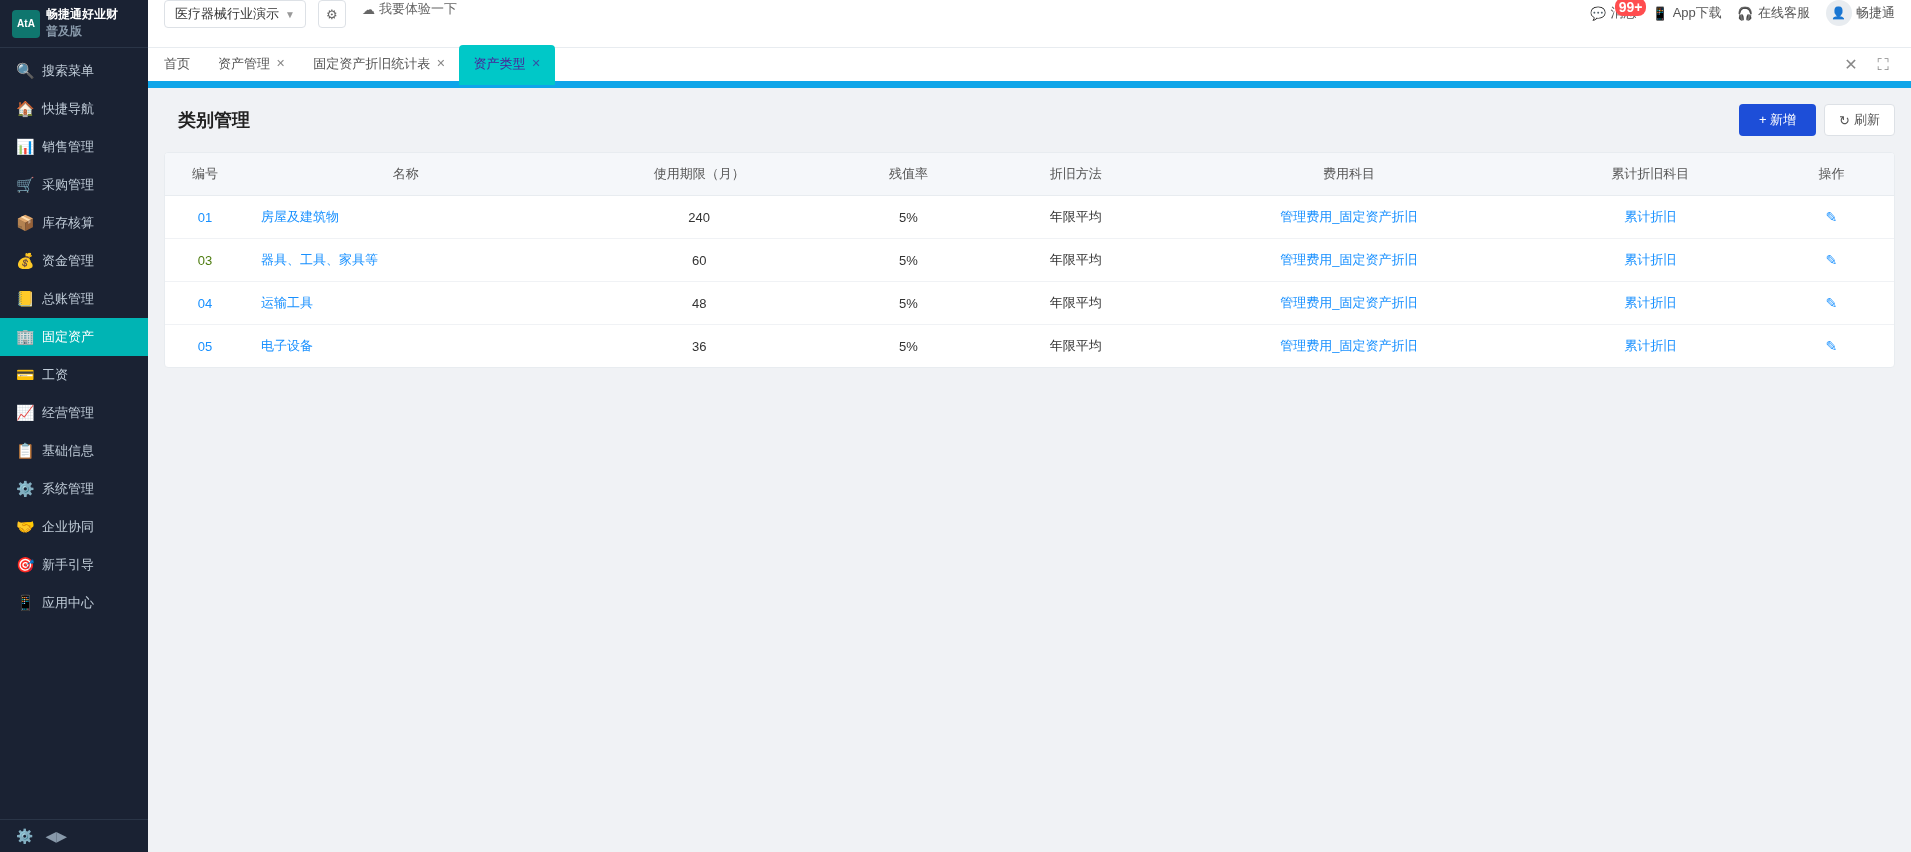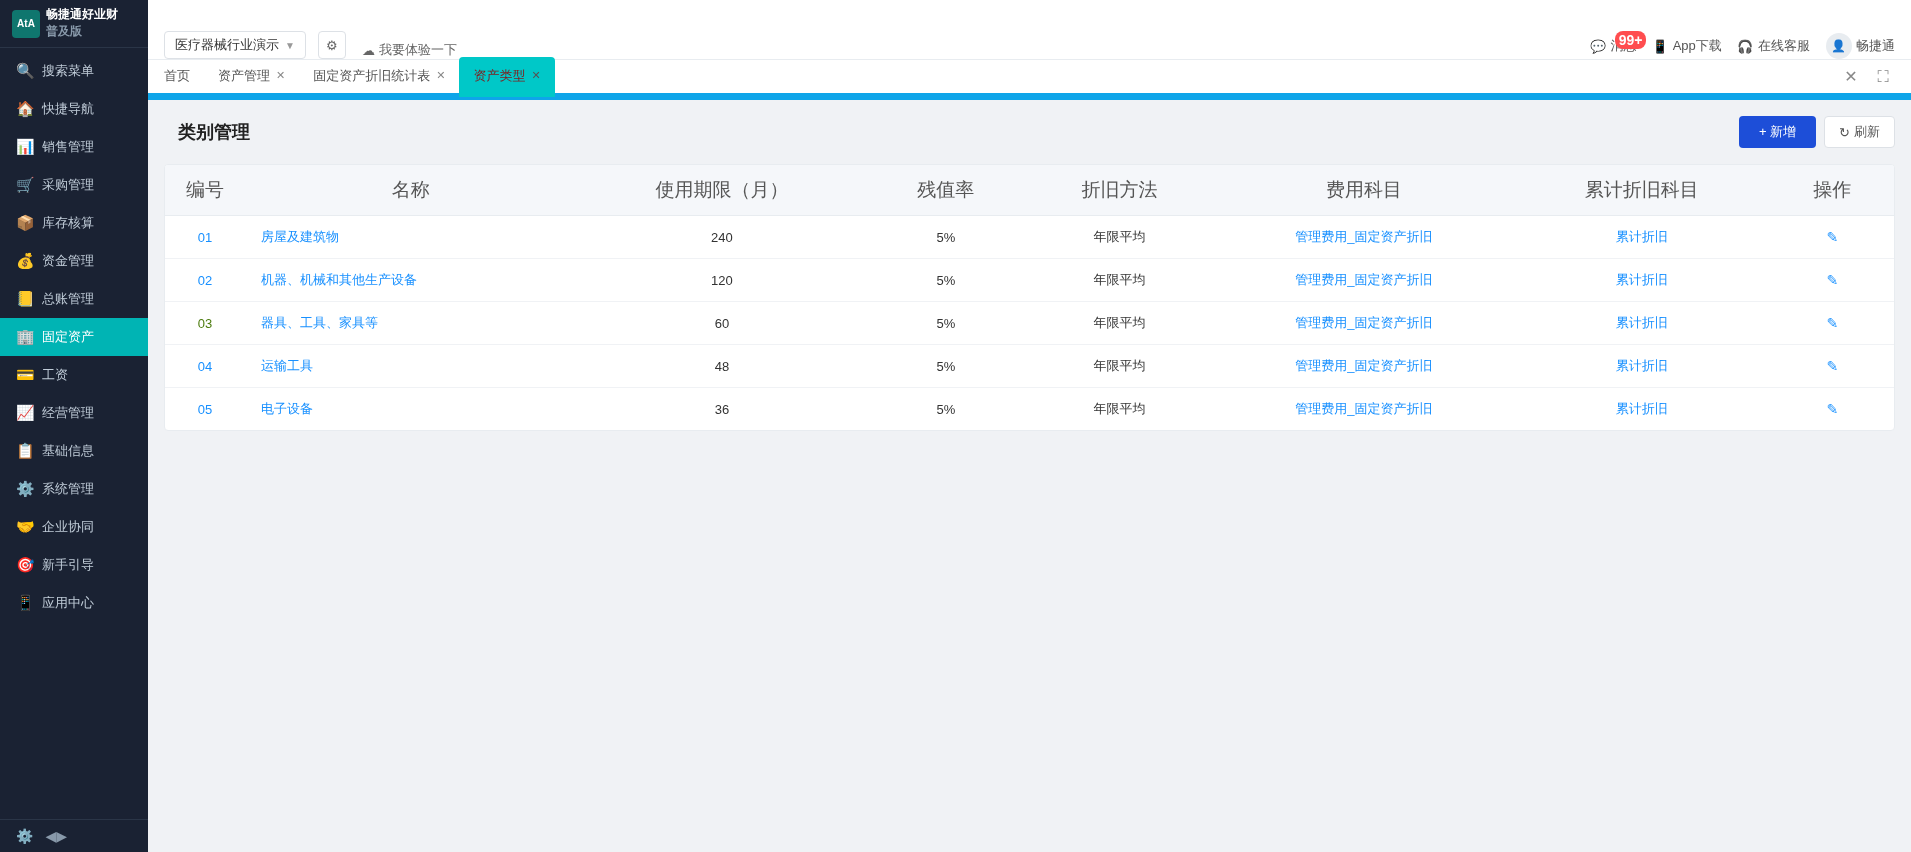--- a/index.html
+++ b/index.html
@@ -68,25 +68,25 @@
     .main {
       flex: 1;
       display: flex;
       flex-direction: column;
       height: 100%;
       overflow: hidden;
     }
 
     
     .topbar {
-      height: 60px;
+      height: 48px;
       background: #fff;
       border-bottom: 1px solid #e8ecf0;
       display: flex;
-      align-items: flex-end;
+      align-items: flex-start;
       padding: 0 16px;
       gap: 12px;
       flex-shrink: 0;
     }
     .topbar-workspace {
       display: flex;
       align-items: center;
       gap: 6px;
       font-size: 13px;
       color: #333;
@@ -150,21 +150,21 @@
       padding: 0 14px;
       height: 40px;
       font-size: 13px;
       color: #555;
       cursor: pointer;
       border-bottom: 2px solid transparent;
       white-space: nowrap;
     }
     .tab.active {
       background: #00c8c8;
-      color: #7f1d1d;
+      color: #4c1d95;
       border-radius: 4px 4px 0 0;
     }
     .tab .tab-close {
       font-size: 11px;
       color: inherit;
       opacity: 0.7;
     }
     .tab:first-child { padding-left: 0; }
 
     
@@ -225,21 +225,21 @@
     }
     table {
       width: 100%;
       border-collapse: collapse;
     }
     thead tr {
       background: #f5f7fa;
     }
     thead th {
       padding: 12px 16px;
-      font-size: 19px;
+      font-size: 13px;
       color: #555;
       font-weight: 500;
       border-bottom: 1px solid #e8ecf0;
       text-align: center;
     }
     thead th:first-child { text-align: center; width: 80px; }
     tbody tr {
       border-bottom: 1px solid #f0f2f5;
       transition: background 0.15s;
     }
@@ -418,30 +418,20 @@
             <th>费用科目</th>
             <th>累计折旧科目</th>
             <th>操作</th>
           </tr>
         </thead>
         <tbody id="table-body">
         <tr>
     <td style="color:#1890ff">01</td>
     <td class="td-name">房屋及建筑物</td>
     <td>240</td>
-    <td>5%</td>
-    <td>年限平均</td>
-    <td class="td-subject">管理费用_固定资产折旧</td>
-    <td class="td-subject">累计折旧</td>
-    <td><span class="edit-icon">✎</span></td>
-  </tr>
-            <tr>
-    <td style="color:#1890ff">02</td>
-    <td class="td-name">机器、机械和其他生产设备</td>
-    <td>120</td>
     <td>5%</td>
     <td>年限平均</td>
     <td class="td-subject">管理费用_固定资产折旧</td>
     <td class="td-subject">累计折旧</td>
     <td><span class="edit-icon">✎</span></td>
   </tr>
             <tr>
     <td style="color:#4d7c0f">03</td>
     <td class="td-name">器具、工具、家具等</td>
     <td>60</td>

